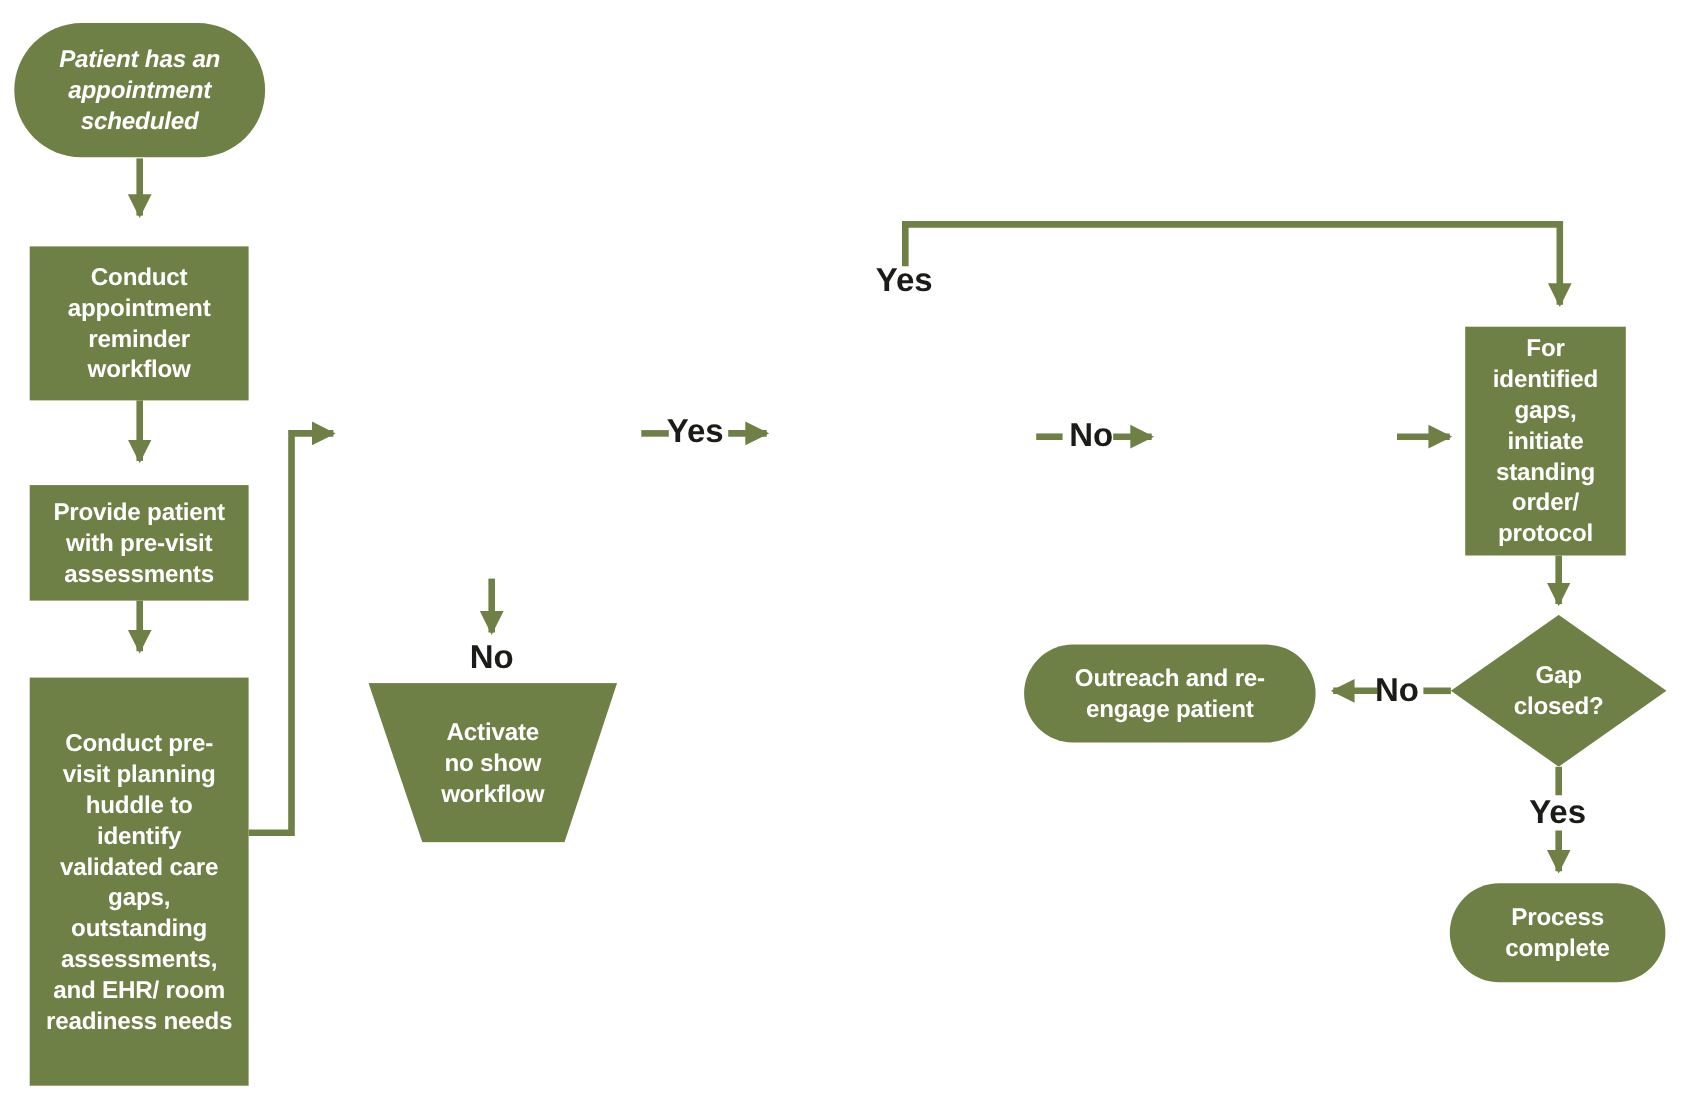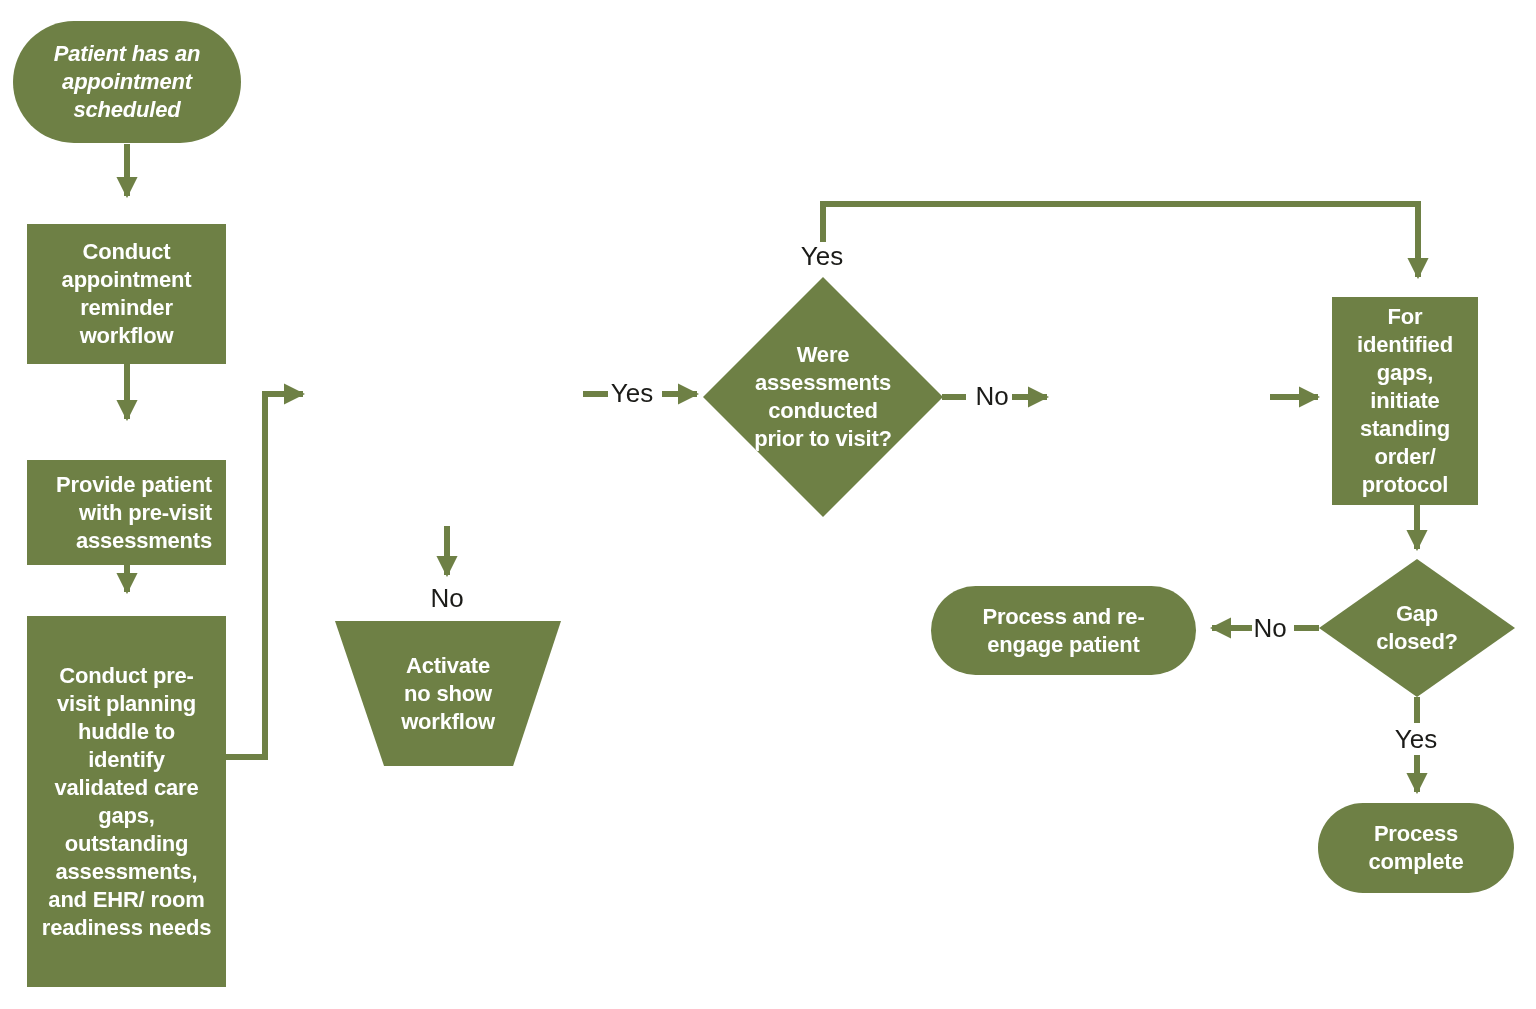--- a/index.html
+++ b/index.html
@@ -36,22 +36,22 @@
     box-sizing:border-box;
   }
   .pill{border-radius:999px;}
   .diamond{clip-path:polygon(50% 0%,100% 50%,50% 100%,0% 50%);padding:0;}
   .trapezoid{clip-path:polygon(0% 0%,100% 0%,78.8% 100%,21.7% 100%);}
   .node-text{display:block;}
   .edge-label{
     position:absolute;
     transform:translate(-50%,-50%);
     color:var(--edge-label,#1b1b18);
-    font-weight:400;
-    font-size:26px;
+    font-weight:700;
+    font-size:30px;
     white-space:nowrap;
   }
 </style>
 </head>
 <body>
 
 <div id="canvas">
 
   <svg id="connectors" viewBox="0 0 1536 1009" xmlns="http://www.w3.org/2000/svg">
     <defs>
@@ -78,48 +78,45 @@
   </svg>
 
   <div class="node pill" style="left:13px;top:21px;width:228px;height:122px;padding:0 28px;font-style:italic;">
     <span class="node-text">Patient has an appointment scheduled</span>
   </div>
 
   <div class="node" style="left:27px;top:224px;width:199px;height:140px;padding:0 26px;">
     <span class="node-text">Conduct appointment reminder workflow</span>
   </div>
 
-  <div class="node" style="left:27px;top:460px;width:199px;height:105px;padding:0 14px;text-align:right;">
+  <div class="node" style="left:27px;top:441px;width:199px;height:105px;padding:0 14px;">
     <span class="node-text">Provide patient with pre-visit assessments</span>
   </div>
 
   <div class="node" style="left:27px;top:616px;width:199px;height:371px;padding:0 13px;">
     <span class="node-text">Conduct pre-visit planning huddle to identify validated care gaps, outstanding assessments, and EHR/ room readiness needs</span>
   </div>
 
 
   <div class="node trapezoid" style="left:335px;top:621px;width:226px;height:145px;">
     <span class="node-text" style="width:112px;">Activate no show workflow</span>
   </div>
 
-  <div class="node diamond" style="left:703px;top:277px;width:240px;height:240px;">
-    <span class="node-text" style="width:156px;">Were assessments conducted prior to visit?</span>
-  </div>
 
 
   <div class="node" style="left:1332px;top:297px;width:146px;height:208px;padding:0 9px;text-align:center;">
     <span class="node-text">For identified gaps, initiate standing order/ protocol</span>
   </div>
 
   <div class="node diamond" style="left:1319px;top:559px;width:196px;height:138px;">
     <span class="node-text" style="width:100px;">Gap closed?</span>
   </div>
 
   <div class="node pill" style="left:931px;top:586px;width:265px;height:89px;padding:0 32px;">
-    <span class="node-text">Process and re-engage patient</span>
+    <span class="node-text">Outreach and re-engage patient</span>
   </div>
 
   <div class="node pill" style="left:1318px;top:803px;width:196px;height:90px;padding:0 36px;">
     <span class="node-text">Process complete</span>
   </div>
 
   <div class="edge-label" style="left:632px;top:393px;">Yes</div>
   <div class="edge-label" style="left:447px;top:598px;">No</div>
   <div class="edge-label" style="left:822px;top:256px;">Yes</div>
   <div class="edge-label" style="left:992px;top:396px;">No</div>

